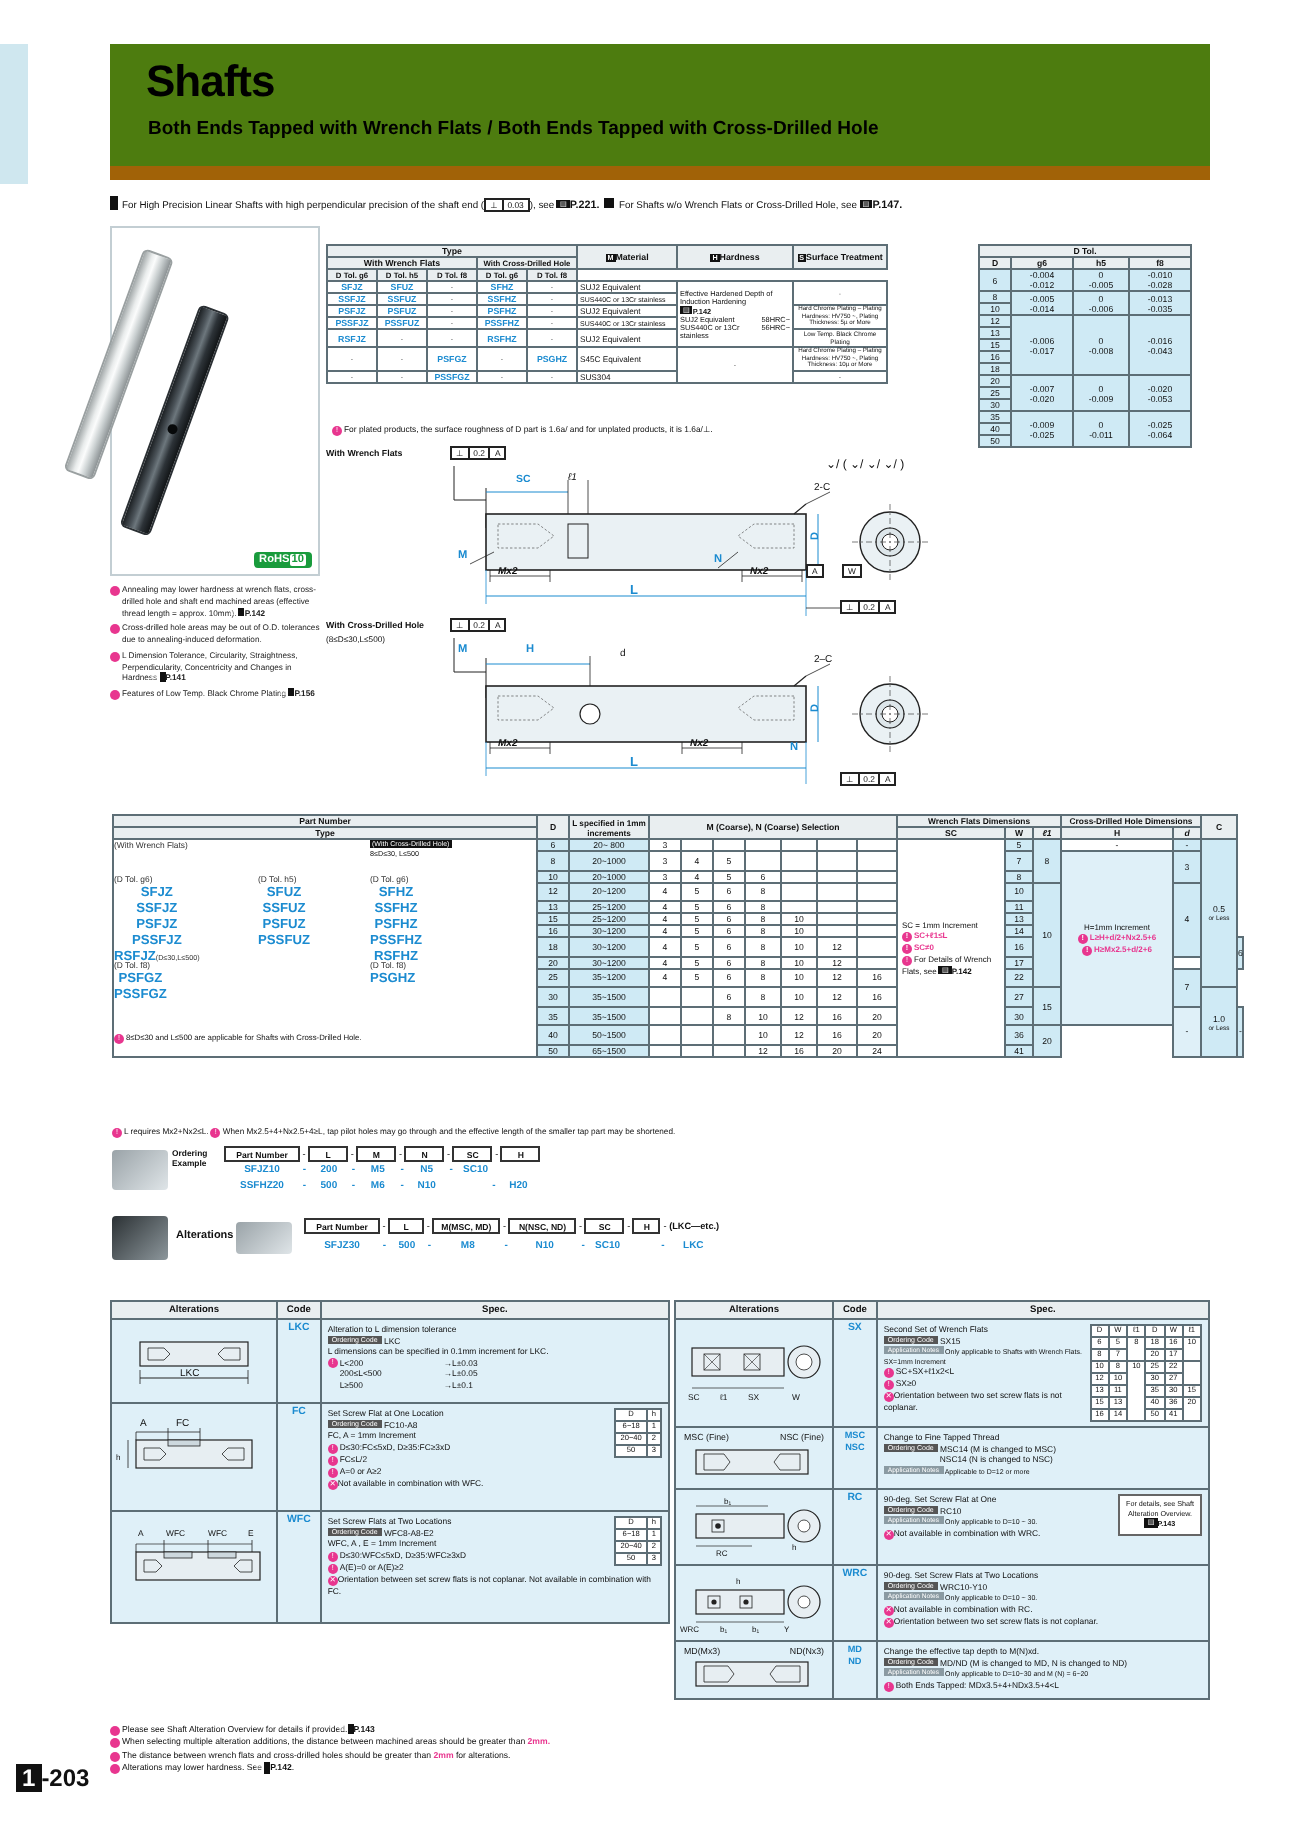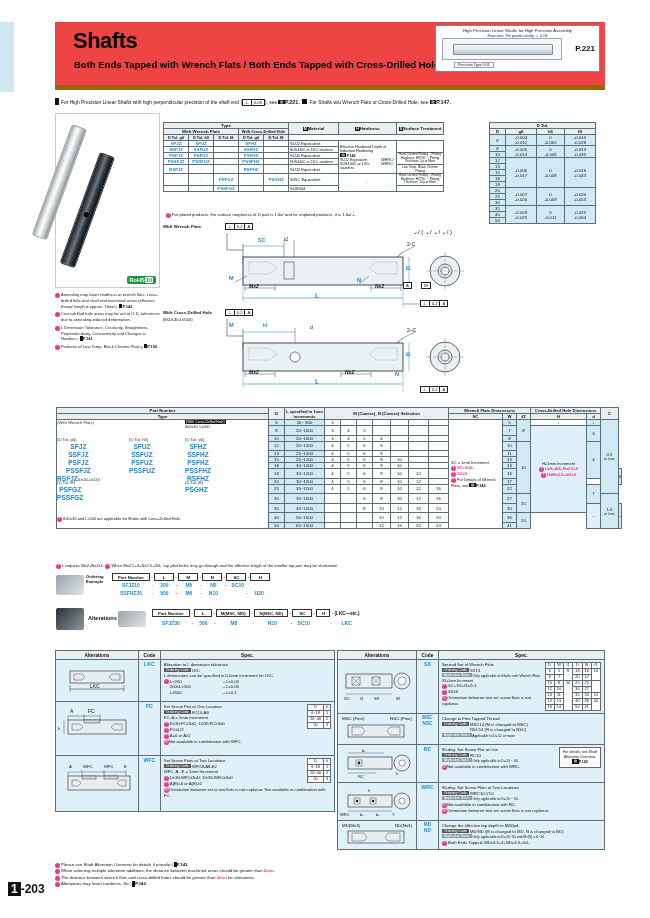--- a/index.html
+++ b/index.html
@@ -11,22 +11,22 @@
     font-size:4.6px;
     color:#111;
     position:relative;
     overflow:hidden;
   }
   .page { position:absolute; left:0; top:0; width:650px; height:918px; }
 
   
   .hdr {
     position:absolute; left:55px; top:22px; width:550px; height:68px;
-    background:#ef4444;
-    border-bottom:5px solid #a16207;
+    background:#4d7c0f;
+    border-bottom:7px solid #a16207;
   }
   .hdr-title {
     position:absolute; left:18px; top:6px;
     font-size:22px; font-weight:bold; letter-spacing:-0.5px; color:#000;
   }
   .hdr-sub {
     position:absolute; left:19px; top:37px;
     font-size:9.5px; font-weight:bold; color:#000;
   }
   .hdr-box {
@@ -172,29 +172,20 @@
 <body>
 
 <div class="page">
 
   <div class="sideband"></div>
 
   <div class="hdr">
     <div class="hdr-title">Shafts</div>
     <div class="hdr-sub">Both Ends Tapped with Wrench Flats / Both Ends Tapped with Cross-Drilled Hole</div>
 
-    <div class="hdr-box">
-      <div class="hdr-box-t">High Precision Linear Shafts for High Precision Assembly</div>
-      <div class="hdr-box-f">Features: Perpendicularity ⊥ 0.03</div>
-      <div class="hdr-box-img">
-        <div class="shaft-mini"></div>
-      </div>
-      <div class="hdr-box-cap">Precision Type 0.03</div>
-      <div class="hdr-box-pg">P.221</div>
-    </div>
   </div>
 
   <div class="topnote">
     <span class="sq"></span><span>For High Precision Linear Shafts with high perpendicular precision of the shaft end (</span><span class="fcf"><span>⊥</span><span>0.03</span></span><span>), see</span>
     <span class="bk">▤</span><span class="pref">P.221.</span>
     &nbsp;<span class="sqs"></span><span>For Shafts w/o Wrench Flats or Cross-Drilled Hole, see</span>
     <span class="bk">▤</span><span class="pref">P.147.</span>
   </div>
 
   <div class="photo">

